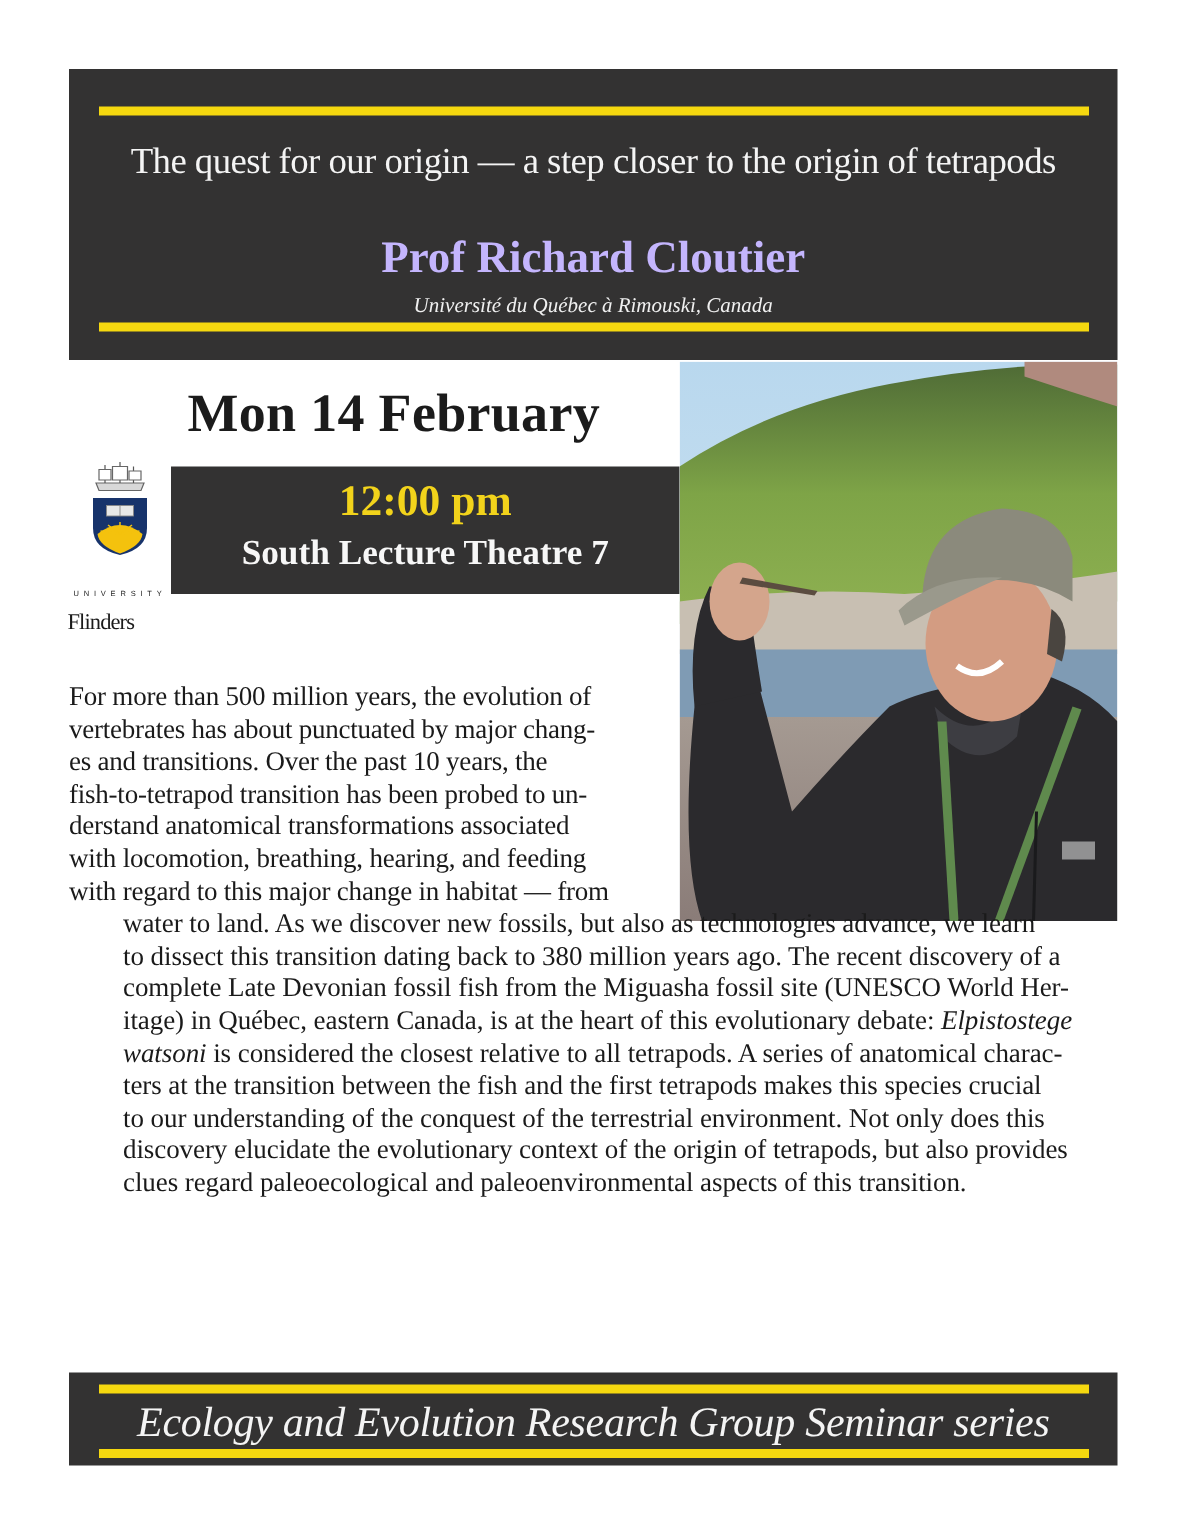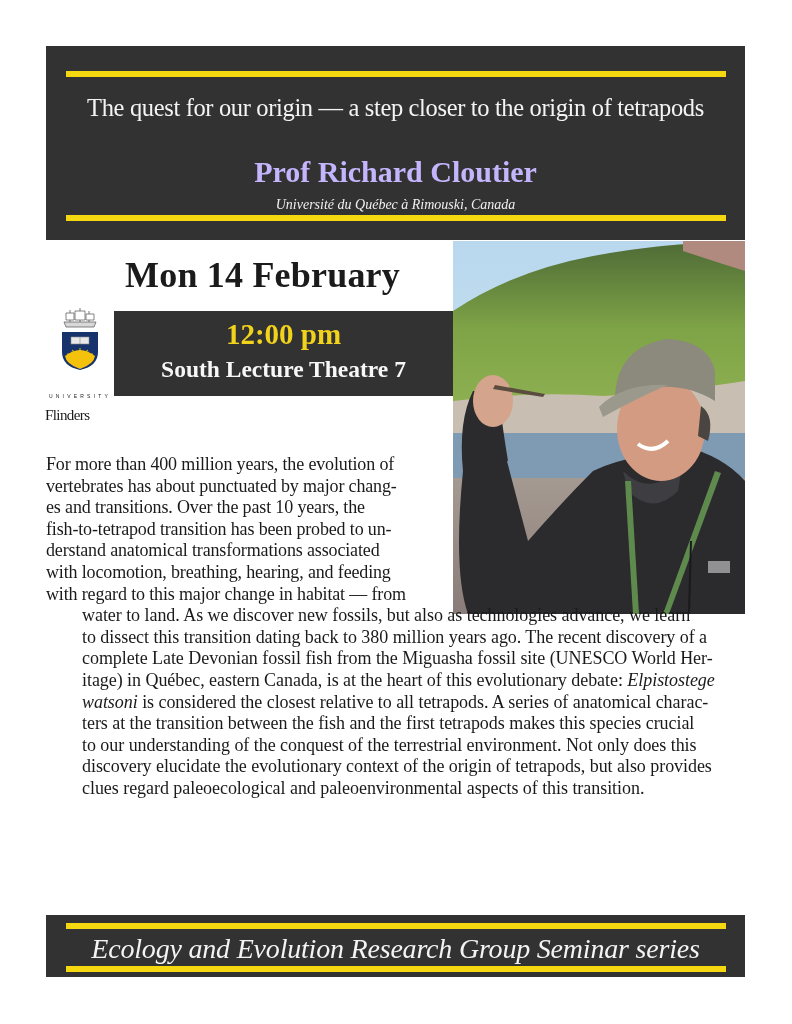--- a/index.html
+++ b/index.html
@@ -132,21 +132,21 @@
     <path d="M172 240 L180 373 L186 373 L178 240 Z" fill="#5f8a4d"></path>
     <path d="M262 230 L210 373 L216 373 L268 232 Z" fill="#5f8a4d"></path>
 
     <line x1="238" y1="300" x2="236" y2="373" stroke="#1a1a1c" stroke-width="2"></line>
 
     <rect x="255" y="320" width="22" height="12" fill="#bdbdbd" opacity="0.7"></rect>
   </svg>
 </div>
 
 <div class="body-text">
-  <span class="line">For more than 400 million years, the evolution of</span>
+  <span class="line">For more than 500 million years, the evolution of</span>
   <span class="line">vertebrates has about punctuated by major chang-</span>
   <span class="line">es and transitions. Over the past 10 years, the</span>
   <span class="line">fish-to-tetrapod transition has been probed to un-</span>
   <span class="line">derstand anatomical transformations associated</span>
   <span class="line">with locomotion, breathing, hearing, and feeding</span>
   <span class="line">with regard to this major change in habitat — from</span>
   <span class="line narrow">water to land. As we discover new fossils, but also as technologies advance, we learn</span>
   <span class="line narrow">to dissect this transition dating back to 380 million years ago. The recent discovery of a</span>
   <span class="line narrow">complete Late Devonian fossil fish from the Miguasha fossil site (UNESCO World Her-</span>
   <span class="line narrow"><span>itage) in Québec, eastern Canada, is at the heart of this evolutionary debate: </span><em>Elpistostege</em></span>

